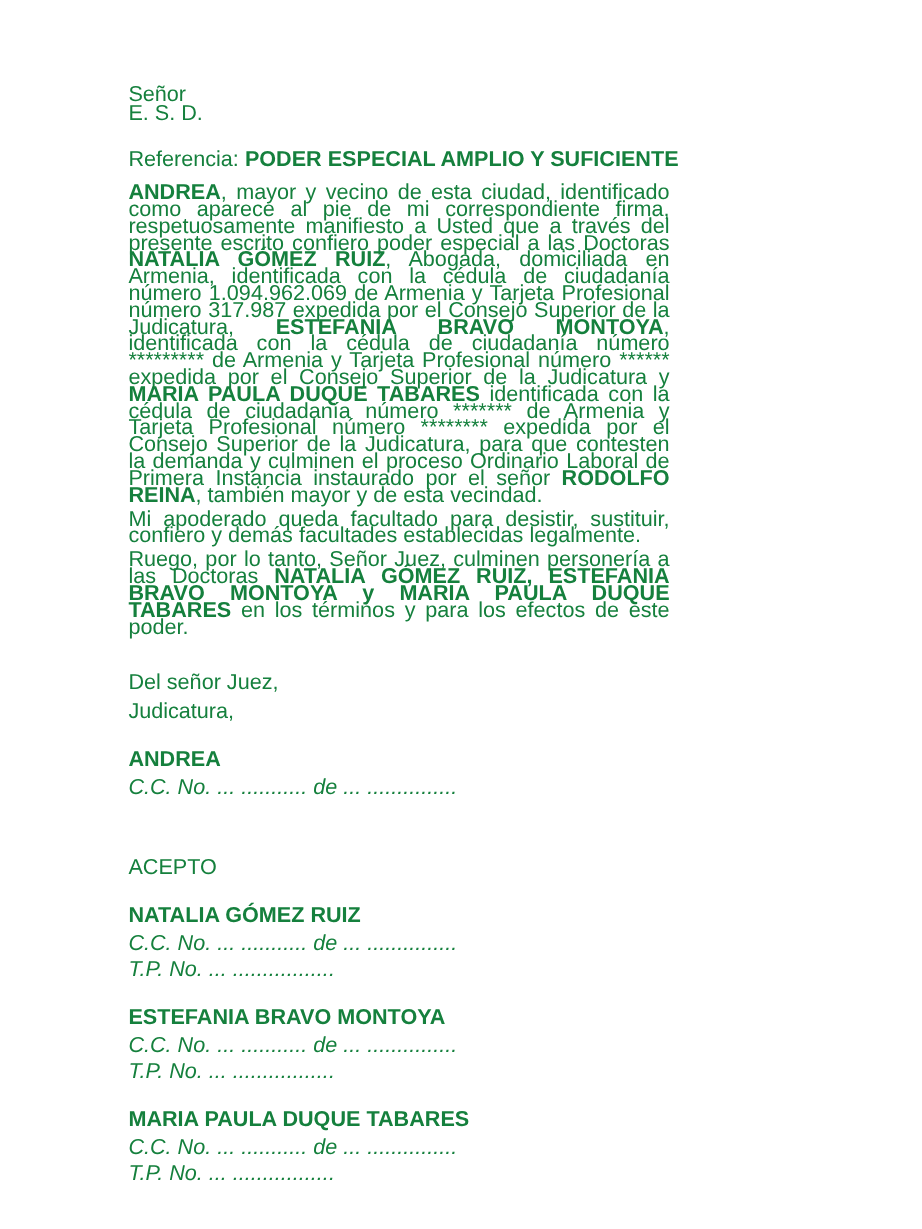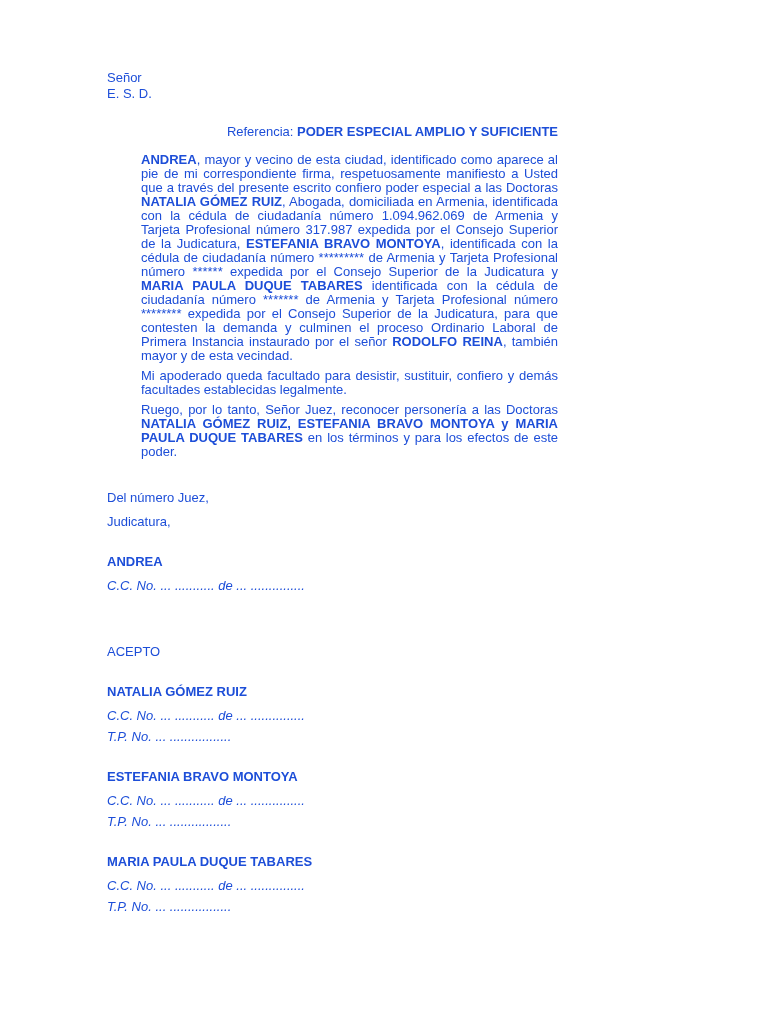--- a/index.html
+++ b/index.html
@@ -9,37 +9,37 @@
     background: #ffffff;
   }
   .page {
     position: relative;
     width: 664px;
     height: 1024px;
     background: #ffffff;
     box-sizing: border-box;
     padding: 70px 106px 0 107px;
     font-family: "Liberation Sans", "DejaVu Sans", sans-serif;
-    font-size: 13px;
+    font-size: 18px;
     line-height: 14px;
-    color: #1d4ed8;
+    color: #15803d;
     overflow: hidden;
   }
   .bold { font-weight: bold; }
 
   .recipient .line { line-height: 16px; }
 
   .reference {
     margin-top: 22px;
     line-height: 16px;
     text-align: right;
     white-space: nowrap;
   }
 
-  .bodytext { margin-top: 13px; margin-left: 34px; }
+  .bodytext { margin-top: 13px; }
   .bodytext p {
     margin: 0 0 6px 0;
     text-align: justify;
   }
 
   .closing { margin-top: 32px; }
   .closing .line { margin-bottom: 10px; }
 
   .sig-name {
     font-weight: bold;
@@ -58,25 +58,25 @@
   <div class="recipient">
       <div class="line">Señor</div>
       <div class="line">E. S. D.</div>
     </div>
 
   <div class="reference"><span>Referencia: </span><span class="bold">PODER ESPECIAL AMPLIO Y SUFICIENTE</span></div>
 
   <div class="bodytext">
       <p><span class="bold">ANDREA</span><span>, mayor y vecino de esta ciudad, identificado como aparece al pie de mi correspondiente firma, respetuosamente manifiesto a Usted que a través del presente escrito confiero poder especial a las Doctoras </span><span class="bold">NATALIA GÓMEZ RUIZ</span><span>, Abogada, domiciliada en Armenia, identificada con la cédula de ciudadanía número 1.094.962.069 de Armenia y Tarjeta Profesional número 317.987 expedida por el Consejo Superior de la Judicatura, </span><span class="bold">ESTEFANIA BRAVO MONTOYA</span><span>, identificada con la cédula de ciudadanía número ********* de Armenia y Tarjeta Profesional número ****** expedida por el Consejo Superior de la Judicatura y </span><span class="bold">MARIA PAULA DUQUE TABARES</span><span> identificada con la cédula de ciudadanía número ******* de Armenia y Tarjeta Profesional número ******** expedida por el Consejo Superior de la Judicatura, para que contesten la demanda y culminen el proceso Ordinario Laboral de Primera Instancia instaurado por el señor </span><span class="bold">RODOLFO REINA</span><span>, también mayor y de esta vecindad.</span></p>
       <p><span>Mi apoderado queda facultado para desistir, sustituir, confiero y demás facultades establecidas legalmente.</span></p>
-      <p><span>Ruego, por lo tanto, Señor Juez, reconocer personería a las Doctoras </span><span class="bold">NATALIA GÓMEZ RUIZ, ESTEFANIA BRAVO MONTOYA y MARIA PAULA DUQUE TABARES</span><span> en los términos y para los efectos de este poder.</span></p>
+      <p><span>Ruego, por lo tanto, Señor Juez, culminen personería a las Doctoras </span><span class="bold">NATALIA GÓMEZ RUIZ, ESTEFANIA BRAVO MONTOYA y MARIA PAULA DUQUE TABARES</span><span> en los términos y para los efectos de este poder.</span></p>
     </div>
 
   <div class="closing">
-      <div class="line">Del número Juez,</div>
+      <div class="line">Del señor Juez,</div>
       <div class="line">Judicatura,</div>
     </div>
 
   <div class="sig-name">ANDREA</div>
   <div class="sig-line">C.C. No. ... ........... de ... ...............</div>
 
   <div class="acepto">ACEPTO</div>
 
   <div>
       <div class="sig-name">NATALIA GÓMEZ RUIZ</div>

